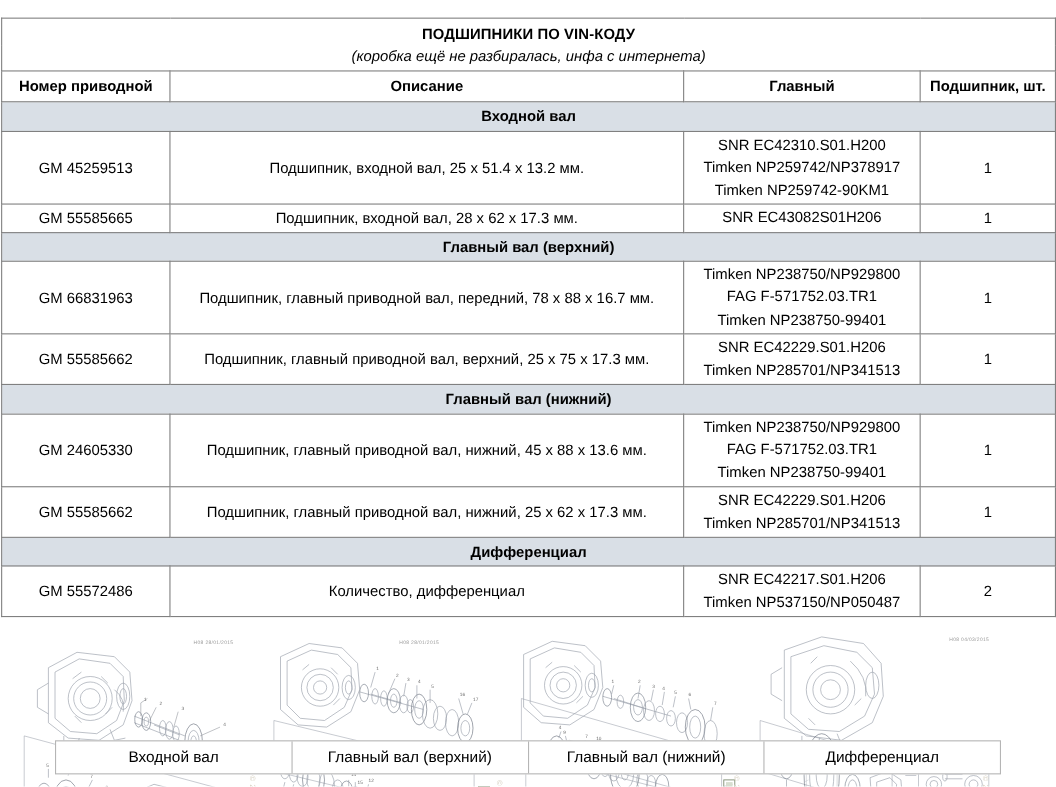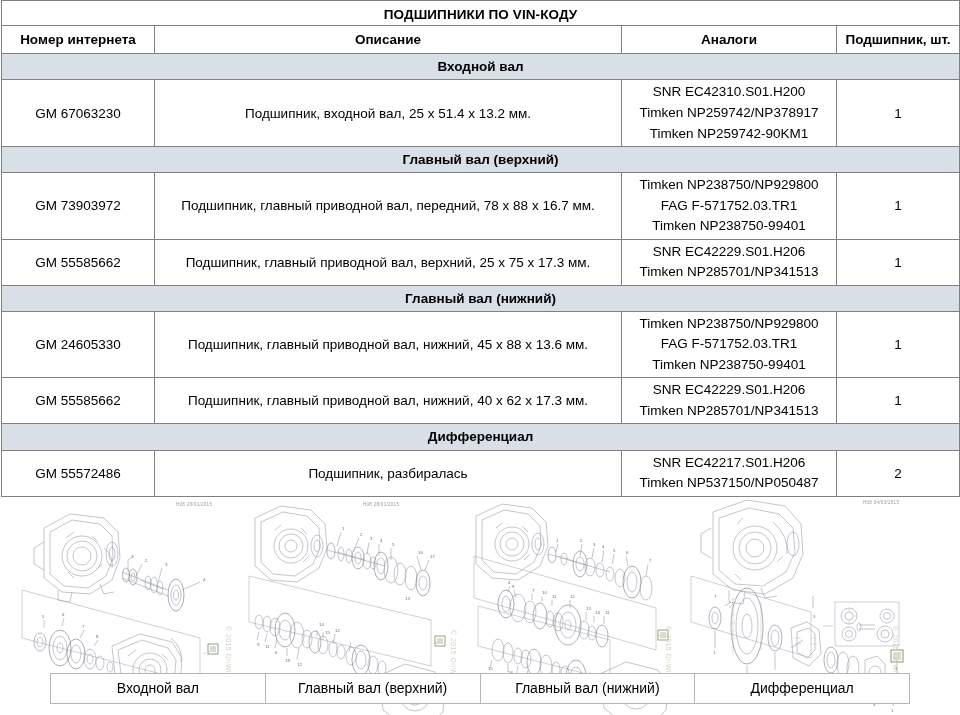--- a/index.html
+++ b/index.html
@@ -12,21 +12,21 @@
     height: 715px;
     font-family: "Liberation Sans", sans-serif;
     color: #000000;
     overflow: hidden;
     position: relative;
   }
 
   
   .bearings-table {
     width: 958px;
-    margin: 0 1px;
+    margin: 16px 1px;
     border-collapse: collapse;
     table-layout: fixed;
   }
   .bearings-table td {
     border: 1px solid #808080;
     text-align: center;
     vertical-align: middle;
     font-size: 13.5px;
     padding: 2px 4px;
     line-height: 1.42;
@@ -140,43 +140,54 @@
     <col class="col-num">
       <col class="col-desc">
       <col class="col-anal">
       <col class="col-qty">
   </colgroup>
   <tbody id="table-body">
     <tr>
       <td class="title-cell" colspan="4">ПОДШИПНИКИ ПО VIN-КОДУ</td>
     </tr>
     <tr>
-      <td class="colhead-cell">Номер интернета</td>
+      <td class="subtitle-cell" colspan="4">(коробка ещё не разбиралась, инфа с интернета)</td>
+    </tr>
+    <tr>
+      <td class="colhead-cell">Номер приводной</td>
       <td class="colhead-cell">Описание</td>
-      <td class="colhead-cell">Аналоги</td>
+      <td class="colhead-cell">Главный</td>
       <td class="colhead-cell">Подшипник, шт.</td>
     </tr>
   <tr>
         <td class="section-cell" colspan="4">Входной вал</td>
       </tr>
       <tr>
-        <td class="num-cell">GM 67063230</td>
+        <td class="num-cell">GM 45259513</td>
         <td class="desc-cell">Подшипник, входной вал, 25 x 51.4 x 13.2 мм.</td>
         <td class="analog-cell">
           <div>SNR EC42310.S01.H200</div>
           <div>Timken NP259742/NP378917</div>
           <div>Timken NP259742-90KM1</div>
         </td>
         <td class="qty-cell">1</td>
       </tr>
       <tr>
+        <td class="num-cell">GM 55585665</td>
+        <td class="desc-cell">Подшипник, входной вал, 28 x 62 x 17.3 мм.</td>
+        <td class="analog-cell">
+          <div>SNR EC43082S01H206</div>
+        </td>
+        <td class="qty-cell">1</td>
+      </tr>
+      <tr>
         <td class="section-cell" colspan="4">Главный вал (верхний)</td>
       </tr>
       <tr>
-        <td class="num-cell">GM 73903972</td>
+        <td class="num-cell">GM 66831963</td>
         <td class="desc-cell">Подшипник, главный приводной вал, передний, 78 x 88 x 16.7 мм.</td>
         <td class="analog-cell">
           <div>Timken NP238750/NP929800</div>
           <div>FAG F-571752.03.TR1</div>
           <div>Timken NP238750-99401</div>
         </td>
         <td class="qty-cell">1</td>
       </tr>
       <tr>
         <td class="num-cell">GM 55585662</td>
@@ -195,33 +206,33 @@
         <td class="desc-cell">Подшипник, главный приводной вал, нижний, 45 x 88 x 13.6 мм.</td>
         <td class="analog-cell">
           <div>Timken NP238750/NP929800</div>
           <div>FAG F-571752.03.TR1</div>
           <div>Timken NP238750-99401</div>
         </td>
         <td class="qty-cell">1</td>
       </tr>
       <tr>
         <td class="num-cell">GM 55585662</td>
-        <td class="desc-cell">Подшипник, главный приводной вал, нижний, 40 x 62 x 17.3 мм.</td>
+        <td class="desc-cell">Подшипник, главный приводной вал, нижний, 25 x 62 x 17.3 мм.</td>
         <td class="analog-cell">
           <div>SNR EC42229.S01.H206</div>
           <div>Timken NP285701/NP341513</div>
         </td>
         <td class="qty-cell">1</td>
       </tr>
       <tr>
         <td class="section-cell" colspan="4">Дифференциал</td>
       </tr>
       <tr>
         <td class="num-cell">GM 55572486</td>
-        <td class="desc-cell">Подшипник, разбиралась</td>
+        <td class="desc-cell">Количество, дифференциал</td>
         <td class="analog-cell">
           <div>SNR EC42217.S01.H206</div>
           <div>Timken NP537150/NP050487</div>
         </td>
         <td class="qty-cell">2</td>
       </tr>
     </tbody>
 </table>
 
 <div class="diagram-strip">

